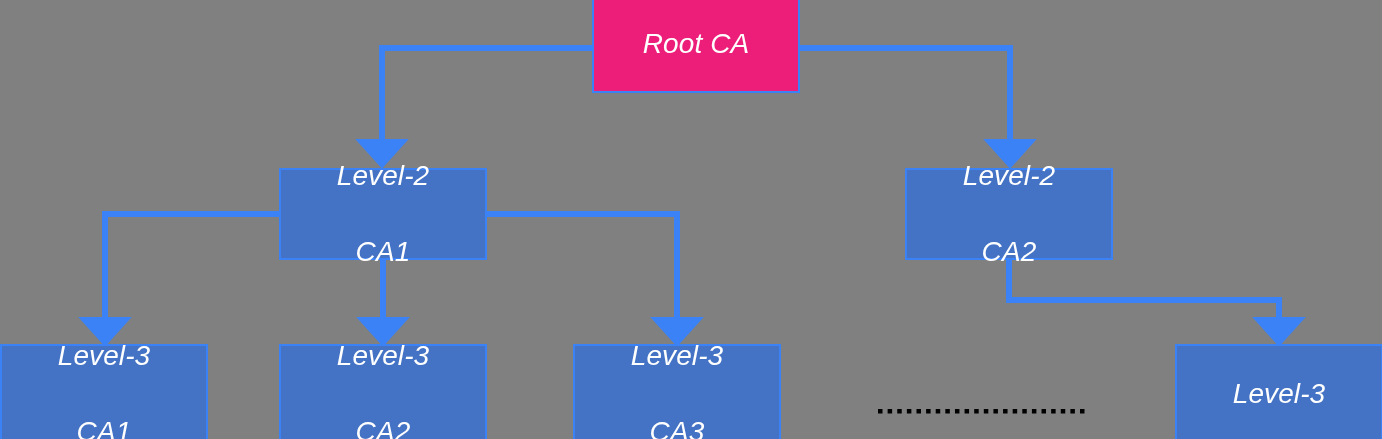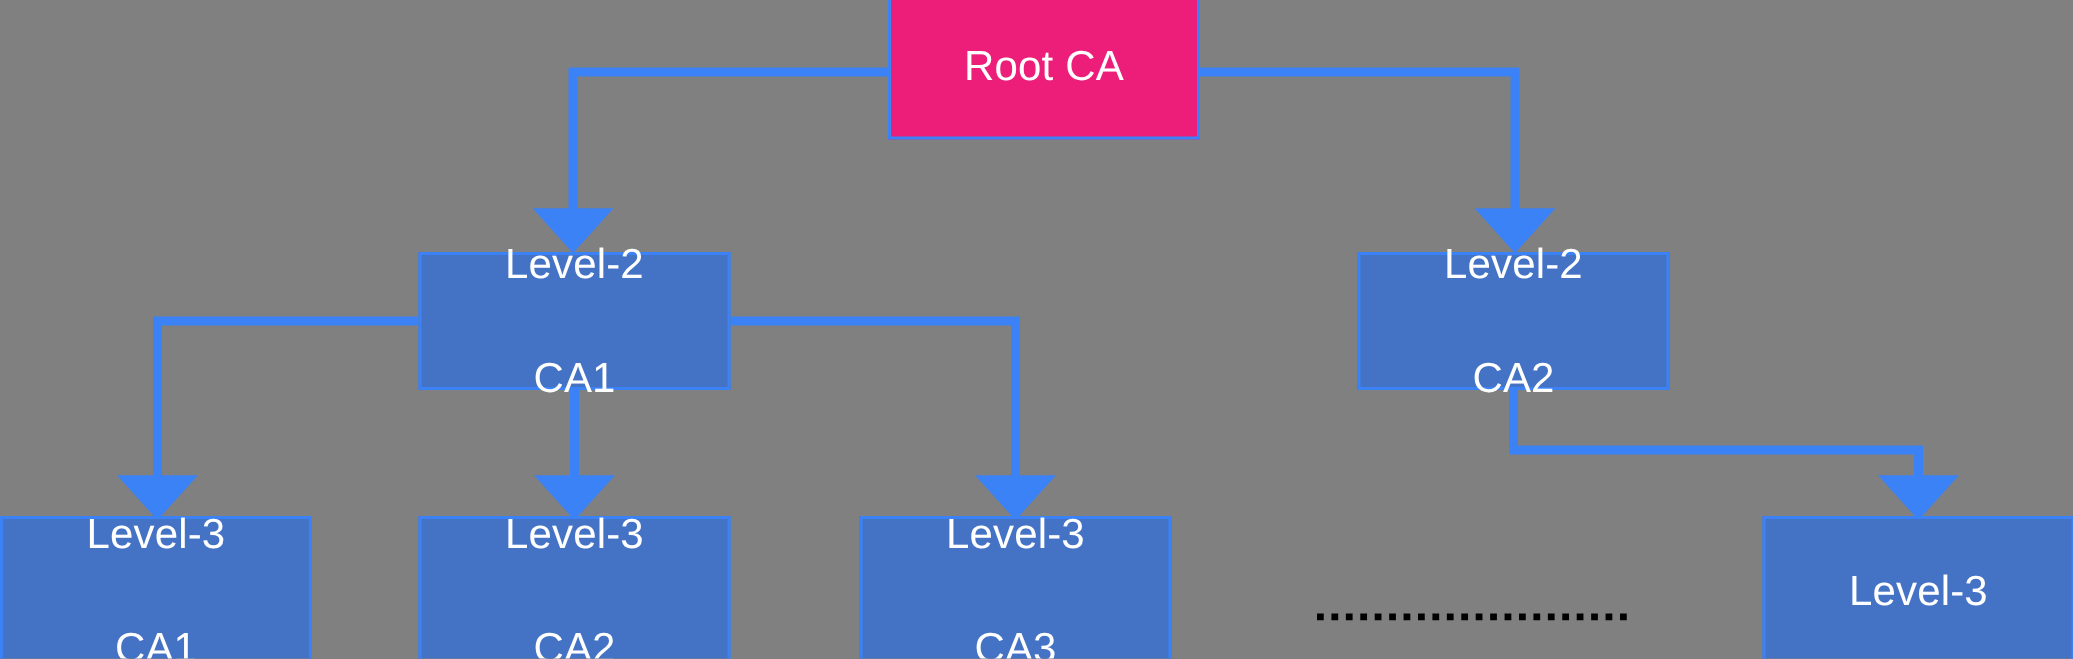--- a/index.html
+++ b/index.html
@@ -44,20 +44,21 @@
   }
   .node.root {
     background: #ED1E79;
   }
   .node.blue {
     background: #4472C4;
     gap: 40px;
   }
   .node-line {
     display: block;
+    font-style: italic;
   }
   .ellipsis-dots {
     position: absolute;
     display: block;
     line-height: 0;
   }
 </style>
 </head>
 <body>
 

